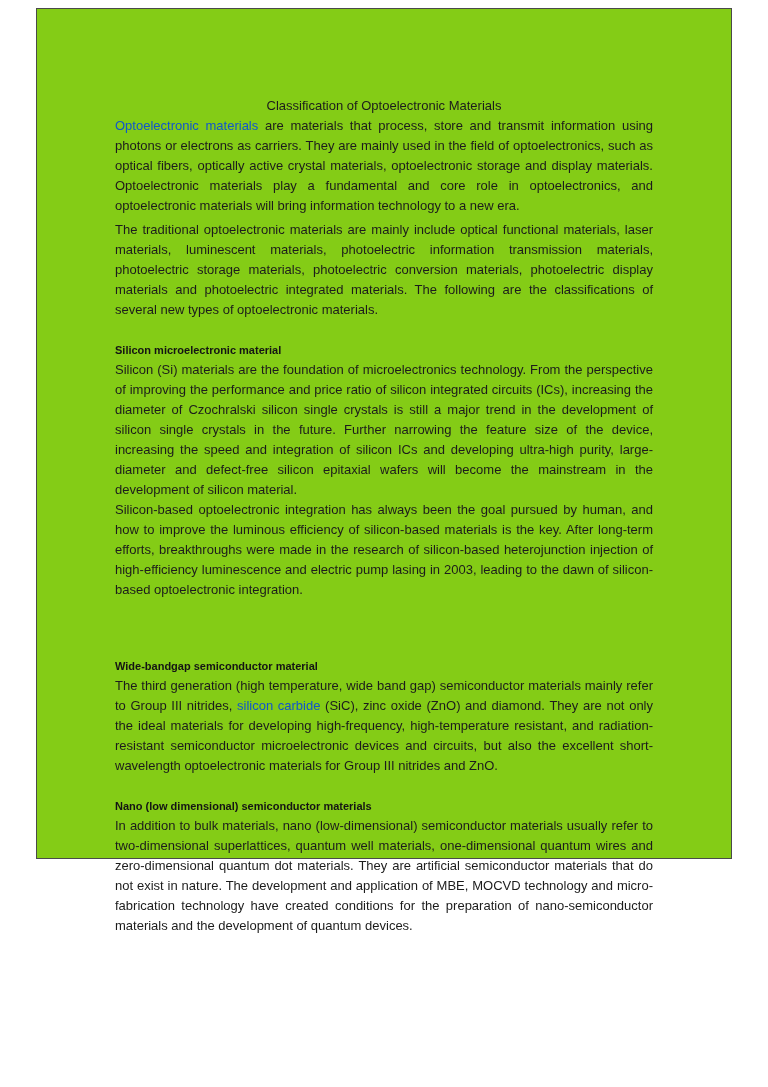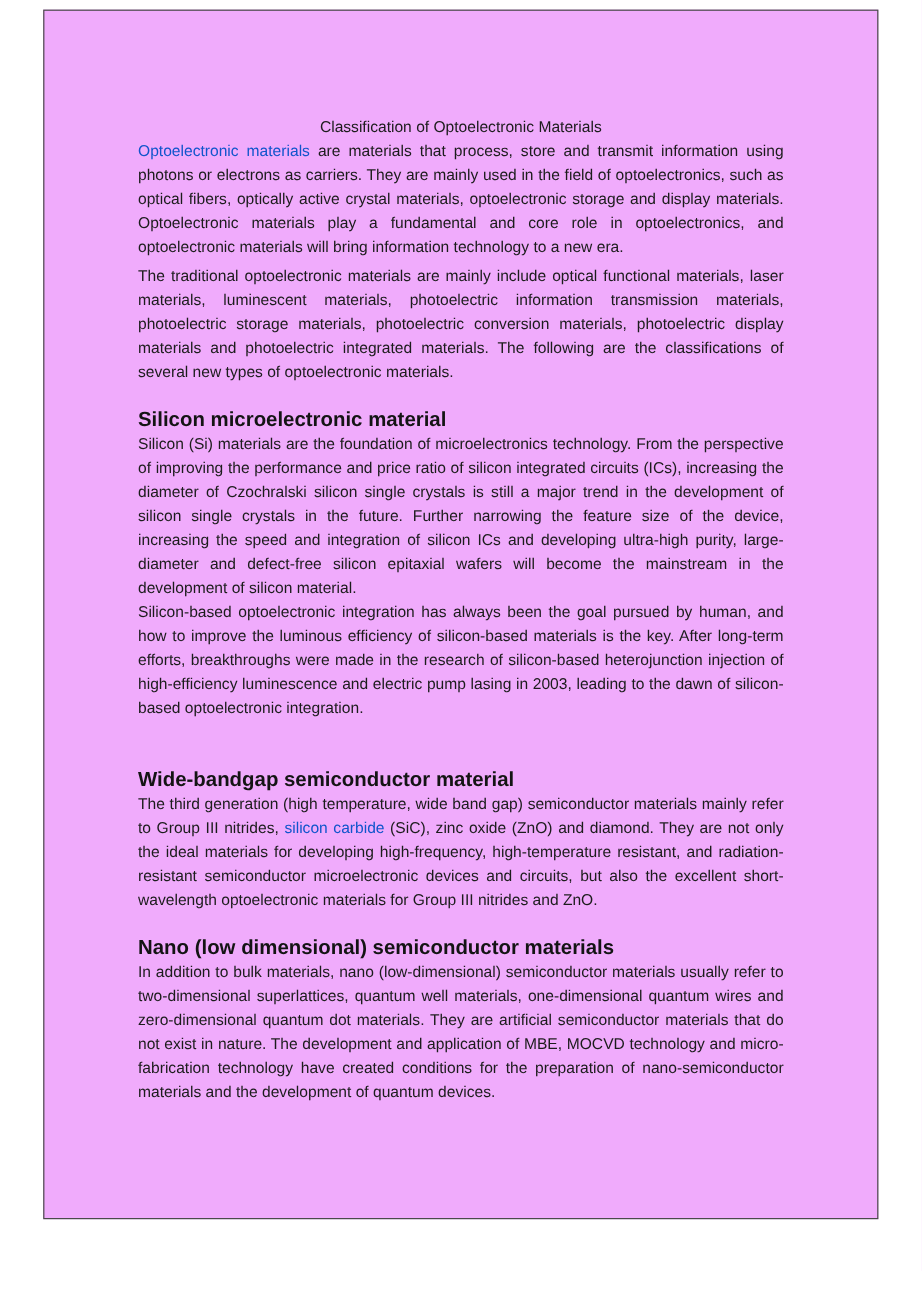--- a/index.html
+++ b/index.html
@@ -15,22 +15,22 @@
     width: 768px;
     height: 1087px;
     overflow: hidden;
     background: #ffffff;
   }
   .page {
     position: absolute;
     left: 36px;
     top: 8px;
     width: 696px;
-    height: 1008px;
-    background: #f0abfc;
+    height: 851px;
+    background: #84cc16;
     border: 1px solid #4a4a4a;
     box-sizing: border-box;
   }
   .content {
     padding: 87px 78px 0 78px;
     font-size: 13px;
     line-height: 20px;
     color: #1c1c1c;
     box-sizing: border-box;
   }
@@ -43,28 +43,28 @@
   }
   p.para {
     margin: 0;
     text-align: justify;
     text-justify: inter-word;
   }
   p.para.gap {
     margin-top: 4px;
   }
   h2.section-heading {
-    font-size: 17px;
+    font-size: 11px;
     font-weight: 700;
     line-height: 20px;
     margin: 20px 0 0 0;
     color: #141414;
   }
   h2.section-heading.big-gap {
-    margin-top: 40px;
+    margin-top: 56px;
   }
   a.doclink {
     color: #1155cc;
     cursor: pointer;
   }
 </style>
 </head>
 <body>
 
 <div class="viewport">

